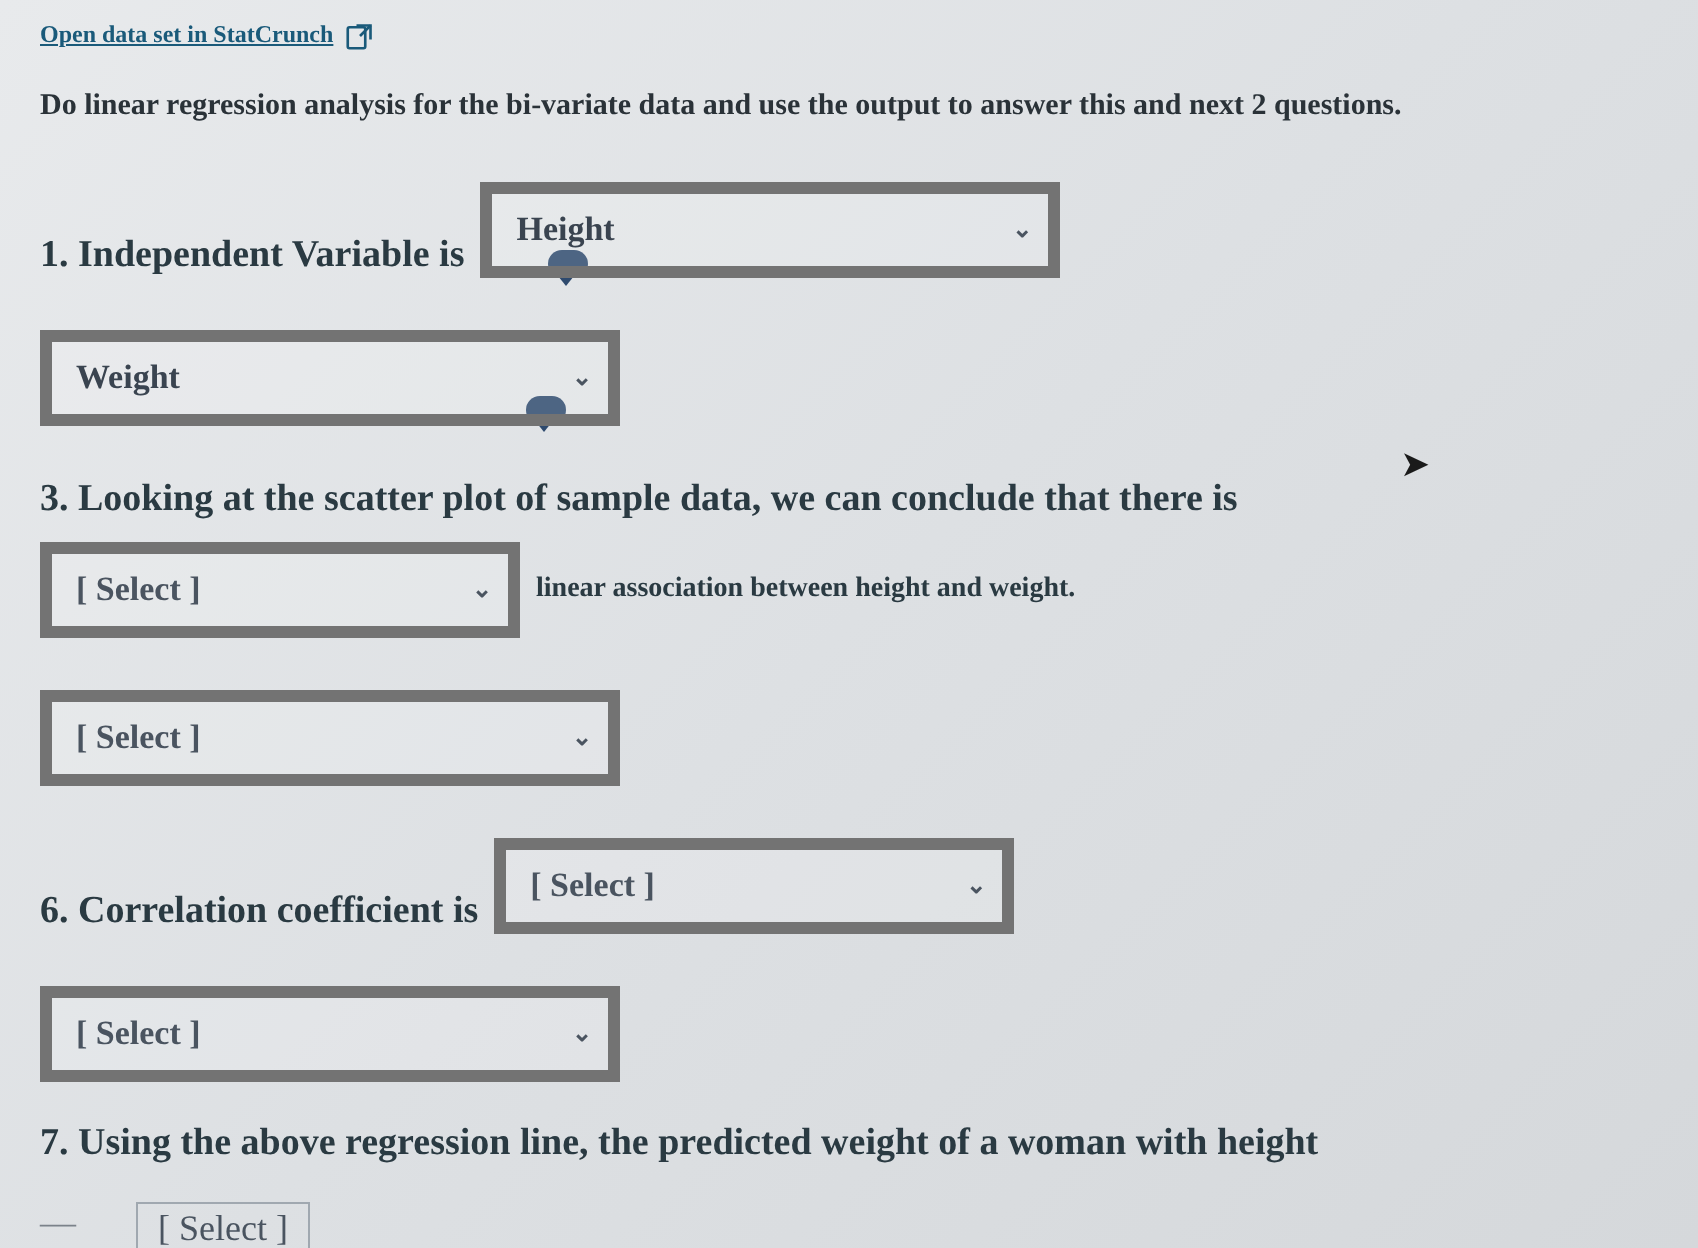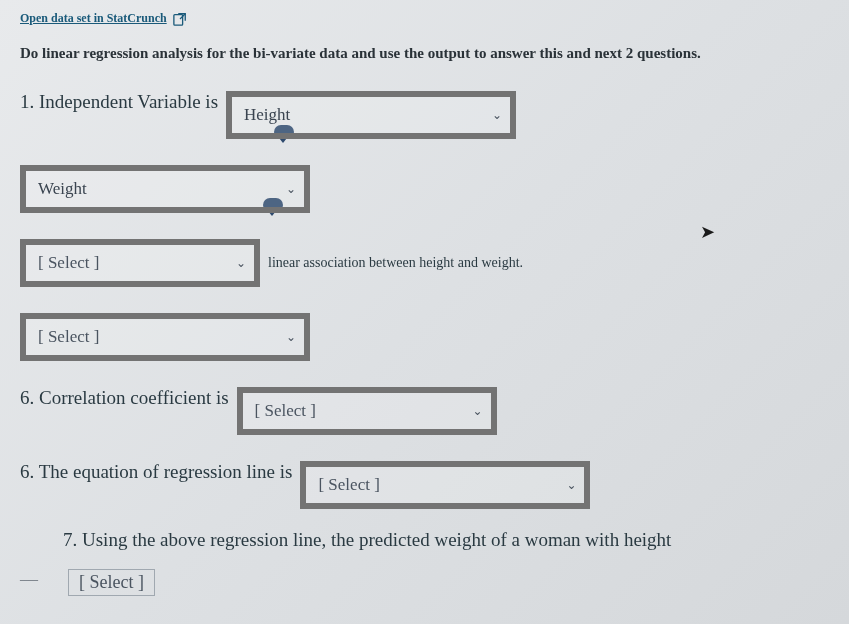--- a/index.html
+++ b/index.html
@@ -36,27 +36,27 @@
       color: #2a3238;
       font-weight: 700;
       font-size: 15px;
       margin-top: 16px;
       line-height: 1.5;
     }
     .question-row {
       margin-top: 26px;
       font-size: 19px;
       color: #2a3a42;
-      font-weight: 400;
+      font-weight: 700;
       display: flex;
-      align-items: flex-start;
+      align-items: flex-end;
       flex-wrap: wrap;
       gap: 8px;
     }
-    .question-row.tight { margin-top: 20px; margin-left: 43px; }
+    .question-row.tight { margin-top: 20px; }
     .select-box {
       border: 6px solid #737373;
       background: rgba(255,255,255,0.15);
       padding: 8px 28px 8px 12px;
       min-width: 200px;
       min-height: 38px;
       font-size: 17px;
       color: #3a4450;
       position: relative;
       display: inline-flex;
@@ -147,20 +147,21 @@
 <div class="question-row">
   <div class="select-box wide">
     <span>Weight</span>
     <span class="chevron">⌄</span>
   </div>
 </div>
 
 <div class="cursor">➤</div>
 
 <div class="question-row" style="display:block;">
+  <div>3. Looking at the scatter plot of sample data, we can conclude that there is</div>
   <div style="display:flex; align-items:center; gap:8px; margin-top:10px;">
     <div class="select-box placeholder" style="min-width:240px;">
       <span>[ Select ]</span>
       <span class="chevron">⌄</span>
     </div>
     <span class="trail-text">linear association between height and weight.</span>
   </div>
 </div>
 
 <div class="question-row">
@@ -172,21 +173,20 @@
 
 <div class="question-row">
   <span>6. Correlation coefficient is</span>
   <div class="select-box placeholder" style="min-width:260px;">
     <span>[ Select ]</span>
     <span class="chevron">⌄</span>
   </div>
 </div>
 
 <div class="question-row">
-  <span>6. The equation of regression line is</span>
   <div class="select-box placeholder wide">
     <span>[ Select ]</span>
     <span class="chevron">⌄</span>
   </div>
 </div>
 
 <div class="question-row tight">
   <span>7. Using the above regression line, the predicted weight of a woman with height</span>
 </div>
 

